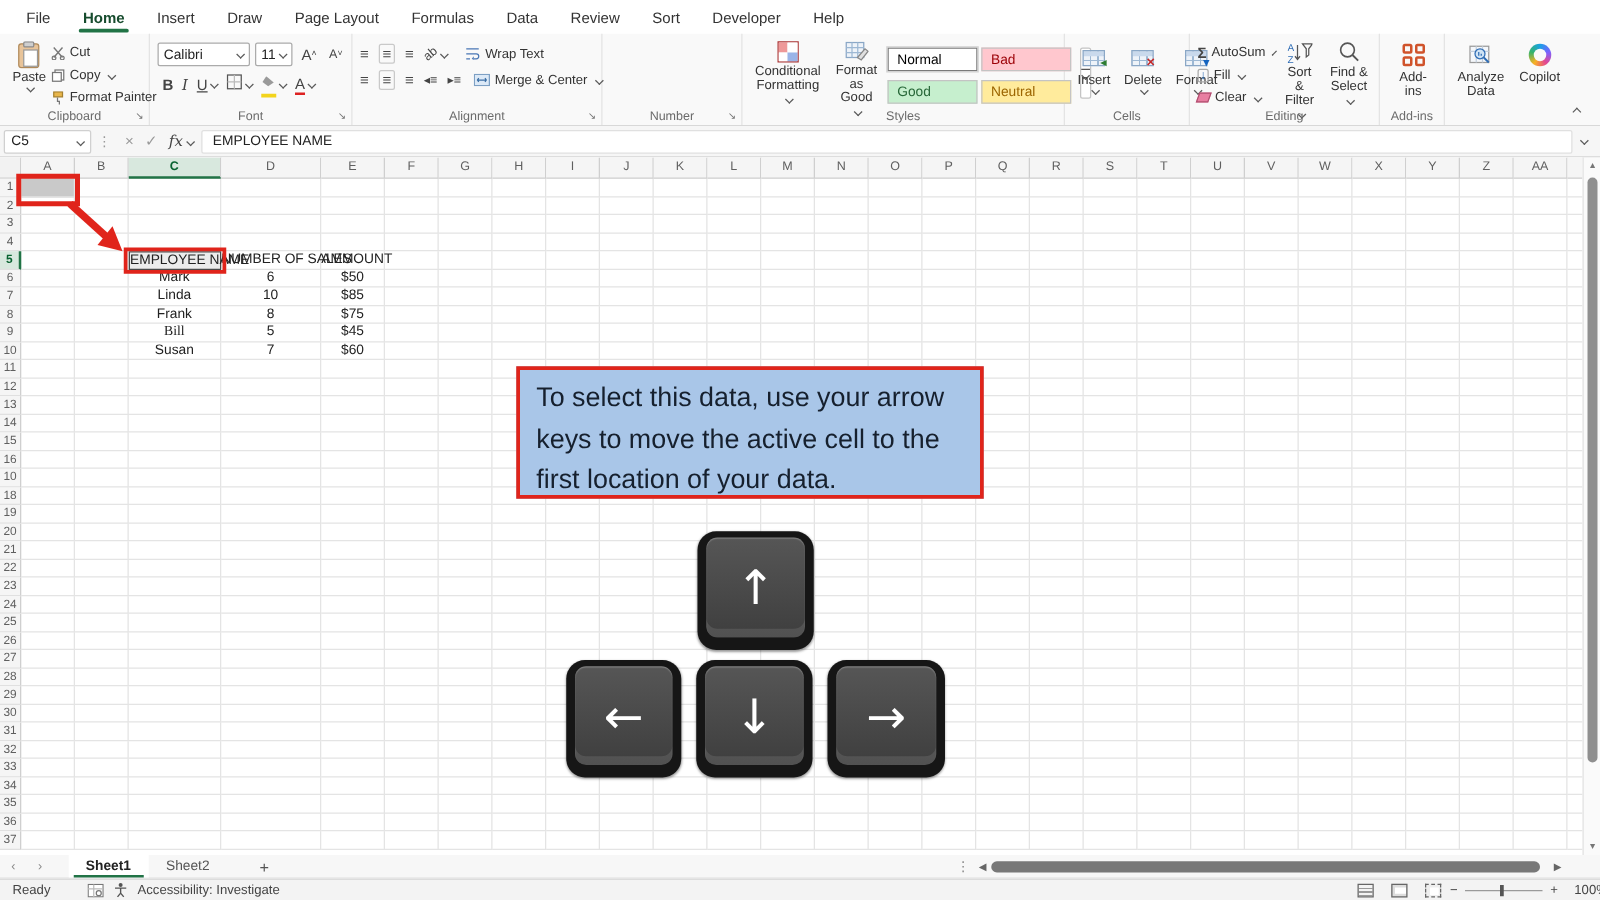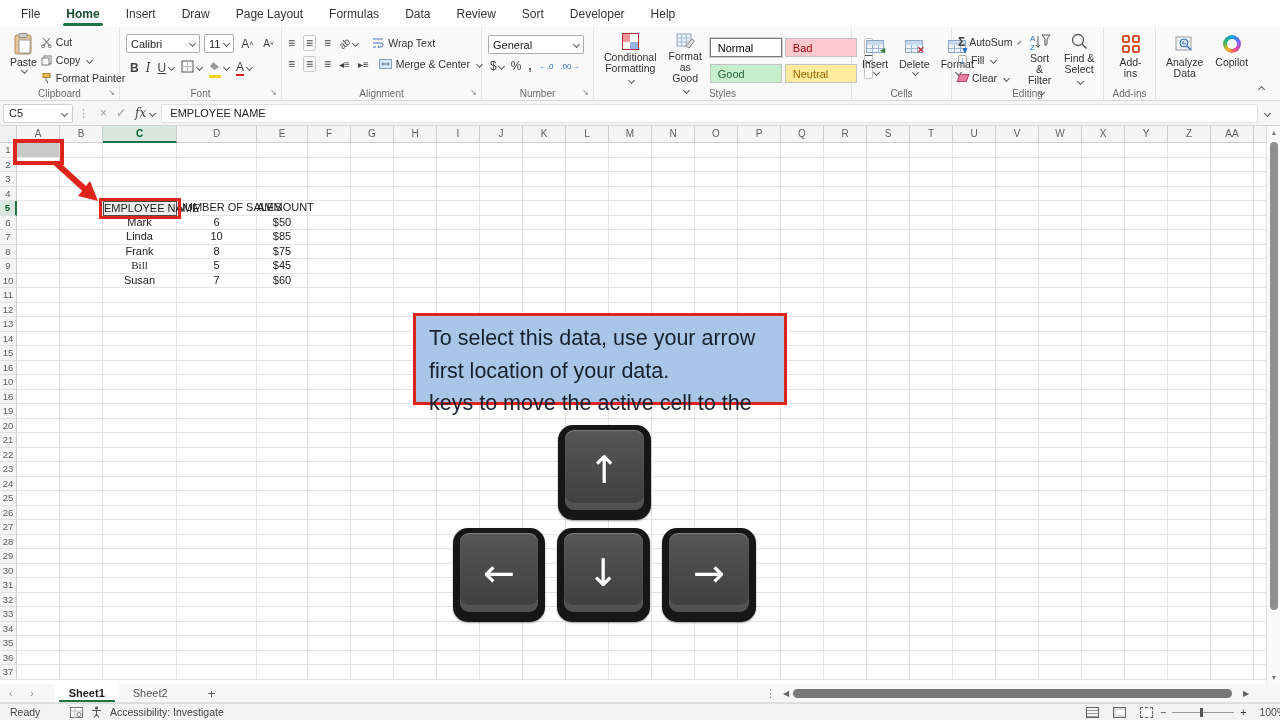--- a/index.html
+++ b/index.html
@@ -80,21 +80,21 @@
   .gcell.active { background:#ececec; border:1px solid #4a4a4a; }
 
   .vscroll { position:absolute; right:0; top:126px; width:14px; height:558px; background:#fafafa; border-left:1px solid #e2e2e2; }
   .vthumb { position:absolute; left:3px; top:16px; width:8px; height:468px; background:#8f8f8f; border-radius:4px; }
   .varrow { position:absolute; left:0; width:14px; text-align:center; font-size:7px; color:#777; }
 
   
   .a1box { position:absolute; left:13px; top:139px; width:51px; height:26px; border:4px solid #e0241b; z-index:6; }
   .c5box { position:absolute; left:99px; top:198px; width:82px; height:21px; border:3px solid #e0241b; z-index:6; }
   .redarrow { position:absolute; left:0; top:0; z-index:6; pointer-events:none; }
-  .callout { position:absolute; left:413px; top:293px; width:374px; height:92px; background:#a9c6e8; border:3px solid #e0241b; z-index:6; padding:6px 13px;margin-top:20px; }
+  .callout { position:absolute; left:413px; top:293px; width:374px; height:106px; background:#a9c6e8; border:3px solid #e0241b; z-index:6; padding:6px 13px; }
   .callout div { font-size:21.5px; line-height:32.5px; color:#16202e; white-space:nowrap; }
 
   .key { position:absolute; z-index:6; background:#161616; border-radius:15px; box-shadow:0 1px 2px rgba(0,0,0,.4); }
   .keyface { position:absolute; left:7px; right:7px; top:5px; bottom:10px; border-radius:9px;
     background:linear-gradient(180deg,#565656,#3e3e3e);
     box-shadow:inset 0 1px 1px rgba(255,255,255,.25), inset 0 -7px 0 rgba(255,255,255,.10);
     display:flex; align-items:center; justify-content:center; }
   .keyface span { color:#fff; font-size:38px; font-family:"DejaVu Sans",sans-serif; font-weight:400; line-height:1; }
   .key-up { left:558px; top:425px; width:93px; height:95px; }
   .key-left { left:453px; top:528px; width:92px; height:94px; }
@@ -262,34 +262,20 @@
           <span>Merge &amp; Center</span>
           <i class="chv"></i>
         </span>
       </div>
     </div>
     <div class="grp-label"><span>Alignment</span></div>
     <span class="lnch">↘</span>
   </div>
 
   <div class="grp" style="width:112px">
-    <div style="display:flex;flex-direction:column;gap:5px;padding-top:4px">
-      <div class="selbox" style="width:96px">
-          <span style="flex:1">General</span>
-          <i class="chv"></i>
-        </div>
-      <div class="rowi" style="gap:7px;padding-left:2px">
-        <span class="glyph">$</span>
-          <i class="chv" style="margin-left:-5px"></i>
-        <span class="glyph">%</span>
-        <span class="glyph" style="font-weight:700">,</span>
-        <span class="glyph" style="font-size:8px;color:#2f6db5">←.0</span>
-        <span class="glyph" style="font-size:8px;color:#2f6db5">.00→</span>
-      </div>
-    </div>
     <div class="grp-label"><span>Number</span></div>
     <span class="lnch">↘</span>
   </div>
 
   <div class="grp" style="width:258px">
     <div class="grp-body" style="gap:4px">
       <div class="bigbtn">
         <span class="bicon">
             <span class="cfgrid">
               <i></i>
@@ -1654,22 +1640,22 @@
 
 <div class="a1box"></div>
 <svg class="redarrow" width="130" height="230" viewBox="0 0 130 230">
   <line x1="56" y1="163" x2="88" y2="192" stroke="#e0241b" stroke-width="6"></line>
   <polygon points="98,201 78,196 90,181" fill="#e0241b"></polygon>
 </svg>
 <div class="c5box"></div>
 
 <div class="callout">
   <div>To select this data, use your arrow</div>
+  <div>keys to move the active cell to the</div>
   <div>first location of your data.</div>
-  <div>keys to move the active cell to the</div>
 </div>
 
 <div class="key key-up">
     <div class="keyface">
       <span>↑</span>
     </div>
   </div>
 <div class="key key-left">
     <div class="keyface">
       <span>←</span>

